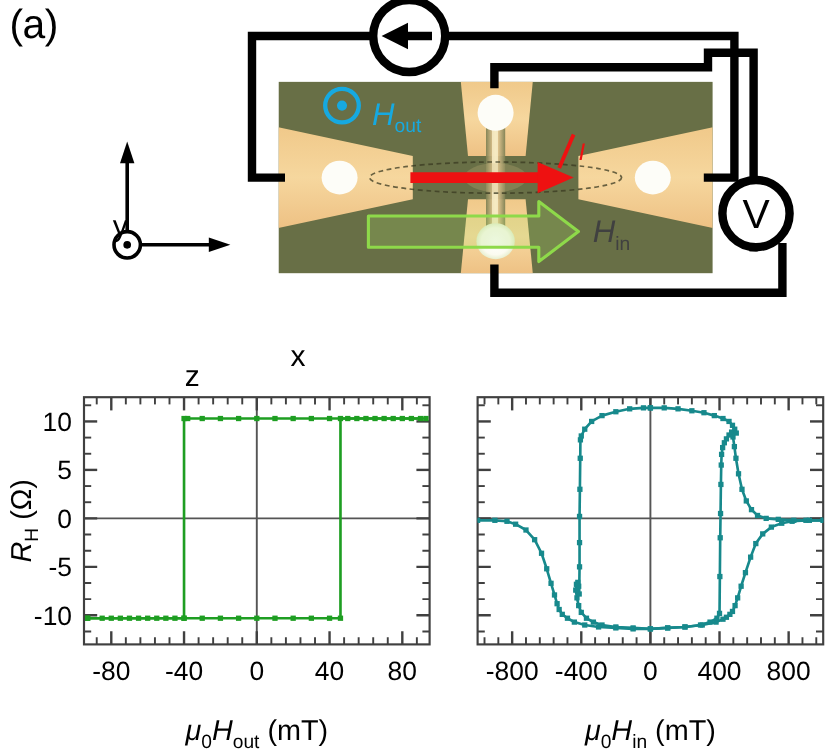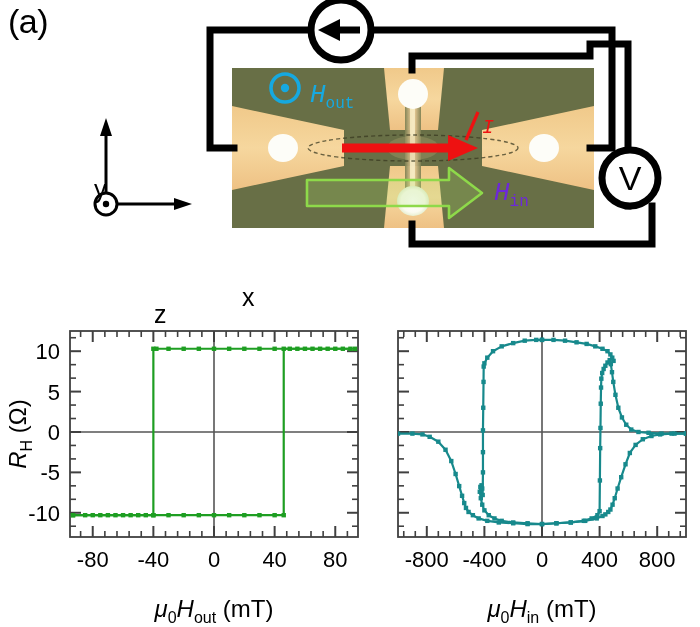--- a/index.html
+++ b/index.html
@@ -63,37 +63,37 @@
   
   #micrograph {
     position: absolute;
     left: 232px; top: 68px;
     width: 362px; height: 160px;
     overflow: hidden;
   }
   .mg-label {
     position: absolute;
     font-style: italic;
-    font-family: Liberation Mono, monospace;
+    font-family: Liberation Sans, sans-serif;
     white-space: nowrap;
   }
   #h-out-label {
     left: 78px; top: 12px;
     font-size: 26px;
     color: #16a9e0;
     font-weight: 400;
   }
   #h-out-label .sub {
     font-size: 16px; font-style: normal;
     vertical-align: sub;
   }
   #h-in-label {
     left: 262px; top: 110px;
     font-size: 26px;
-    color: #6d28d9;
+    color: #404040;
   }
   #h-in-label .sub {
     font-size: 16px; font-style: normal;
     vertical-align: sub;
   }
   #current-label {
     left: 250px; top: 48px;
     font-size: 20px;
     color: #ee1111;
     font-style: italic;

